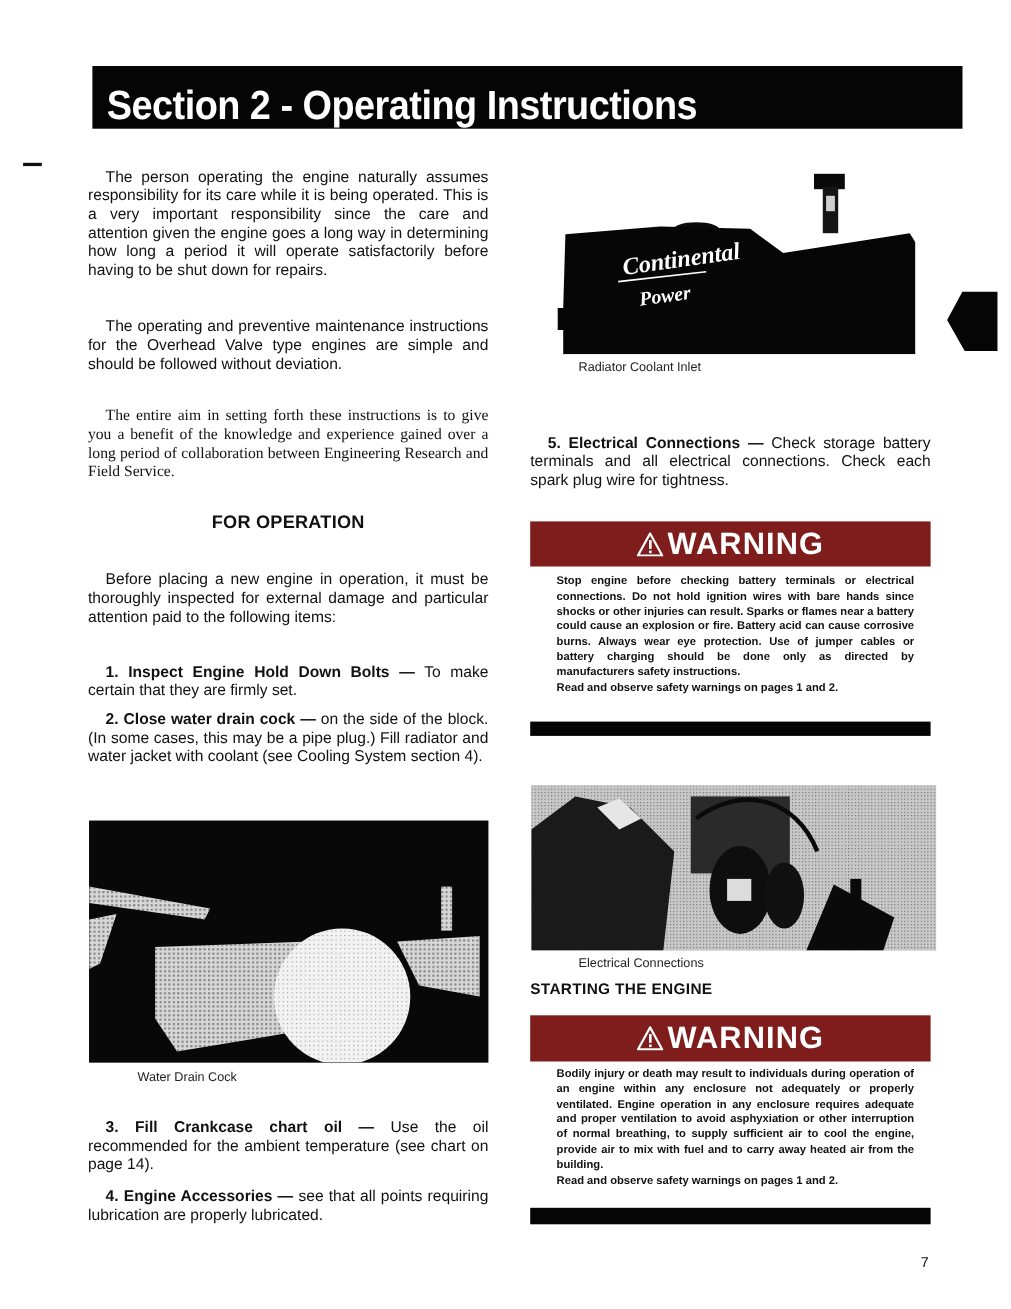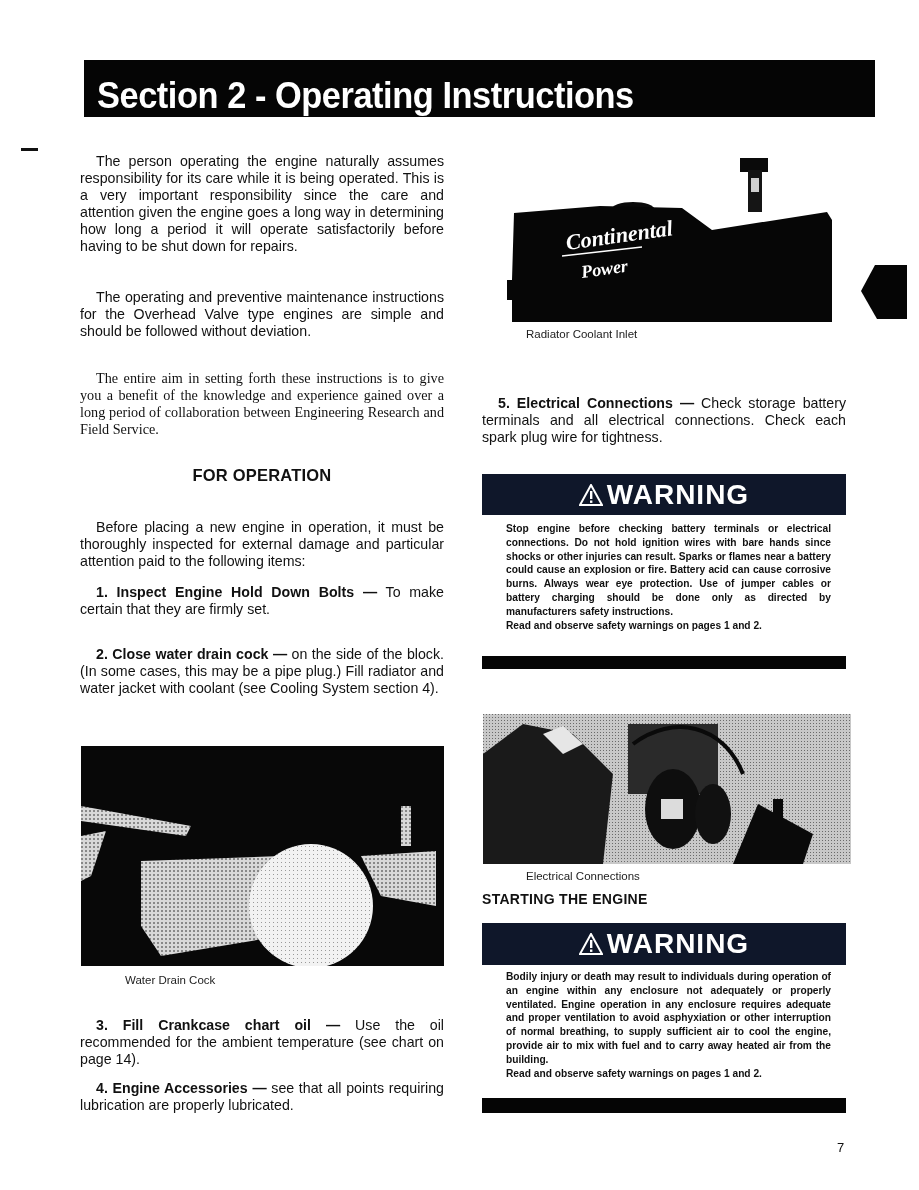--- a/index.html
+++ b/index.html
@@ -23,21 +23,21 @@
   p.body .indent { display: inline-block; width: 16px; }
   p.body b { font-weight: bold; }
 
   h2.sub { margin: 0; font-size: 16.5px; line-height: 18px; font-weight: bold; text-align: center; letter-spacing: 0.2px; }
   h2.sub-left { margin: 0; font-size: 14px; line-height: 20px; font-weight: bold; letter-spacing: 0.3px; }
 
   .caption { font-size: 11.5px; line-height: 14px; color: #222; padding-left: 44px; }
 
   .photo { background: #0a0a0a; overflow: hidden; }
 
-  .warning-bar { background: #0f172a; display: flex; align-items: center; justify-content: center; }
+  .warning-bar { background: #7f1d1d; display: flex; align-items: center; justify-content: center; }
   .warning-bar .tri { width: 24px; height: 22px; margin-right: 4px; }
   .warning-bar .wtext { color: #fff; font-weight: bold; font-size: 28px; letter-spacing: 1px; font-family: "Liberation Sans", sans-serif; }
   .warning-body { font-size: 10.2px; line-height: 13.8px; font-weight: bold; text-align: justify; text-align-last: left; color: #111; }
   .warning-body p { margin: 0; }
   .warning-foot { font-size: 10.2px; line-height: 13px; font-weight: bold; margin-top: 4px; }
   .warning-end { background: #050505; height: 13px; }
 
   .page-number { left: 837px; top: 1140px; font-size: 13px; }
 </style>
 </head>
@@ -66,21 +66,21 @@
 </div>
 
 <div class="abs col-left" style="top:466px;">
   <h2 class="sub">FOR OPERATION</h2>
 </div>
 
 <div class="abs col-left" style="top:519px;">
   <p class="body"><span class="indent"></span><span>Before placing a new engine in operation, it must be thoroughly inspected for external damage and particular attention paid to the following items:</span></p>
 </div>
 
-<div class="abs col-left" style="top:584px;">
+<div class="abs col-left" style="top:603px;">
   <p class="body"><span class="indent"></span><b>1.</b> <b>Inspect Engine Hold Down Bolts</b> <b>—</b> <span>To make certain that they are firmly set.</span></p>
 </div>
 
 <div class="abs col-left" style="top:646px;">
   <p class="body"><span class="indent"></span><b>2.</b> <b>Close water drain cock</b> <b>—</b> <span>on the side of the block. (In some cases, this may be a pipe plug.) Fill radiator and water jacket with coolant (see Cooling System section 4).</span></p>
 </div>
 
 <div class="abs photo" style="left:81px; top:746px; width:363px; height:220px;">
   <svg width="363" height="220" viewBox="0 0 363 220">
     <defs>

